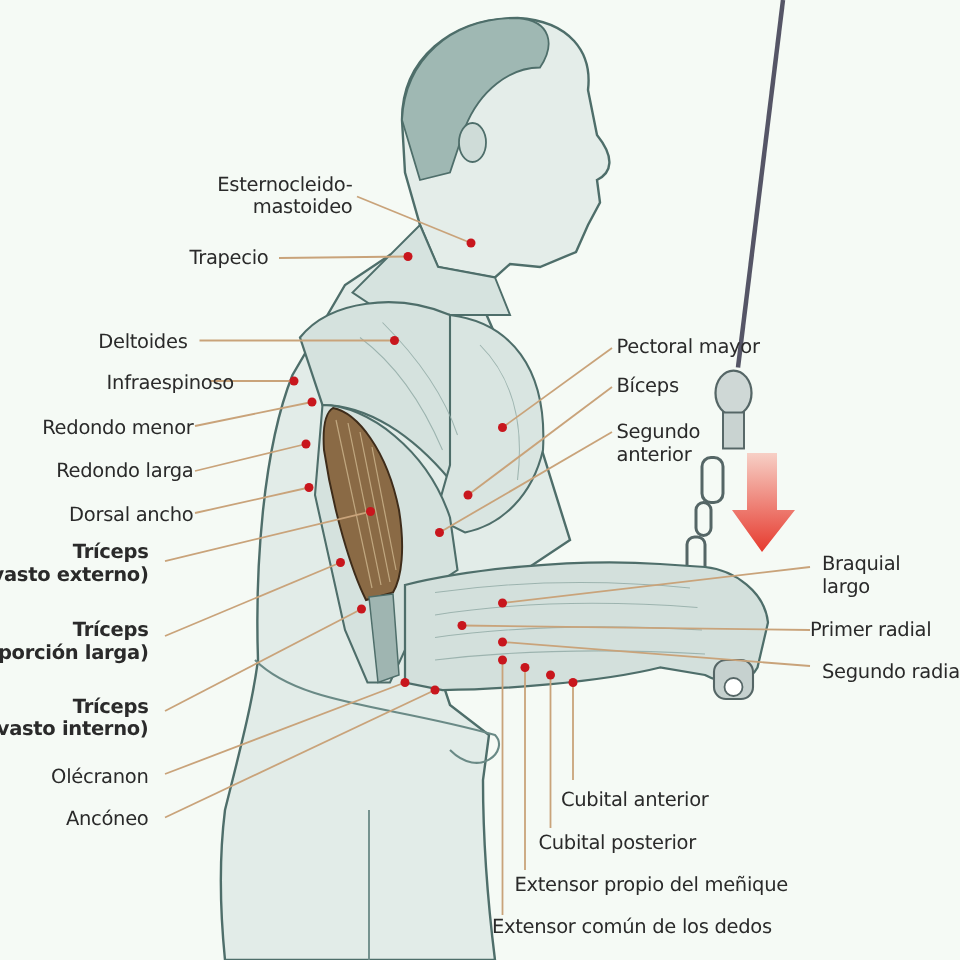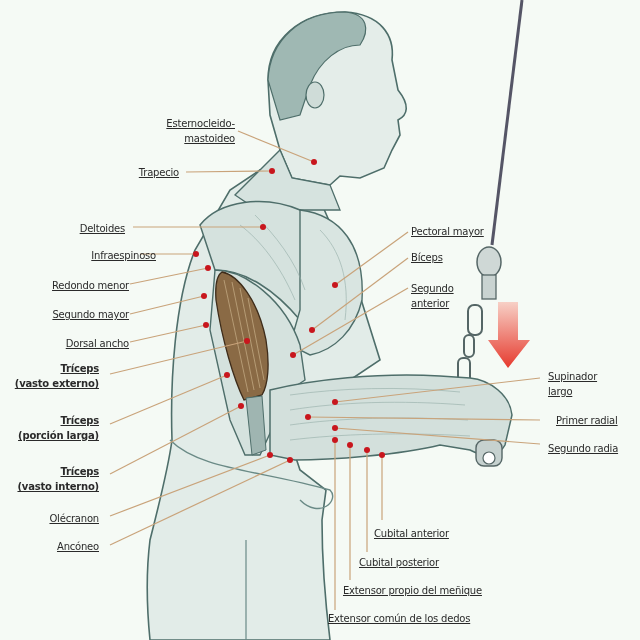--- a/index.html
+++ b/index.html
@@ -1,20 +1,20 @@
 <!DOCTYPE html>
 <html><head>
 <meta charset="utf-8">
 <style>
   html, body { margin:0; padding:0; }
   body { width:640px; height:640px; background:#f5faf5; overflow:hidden; position:relative;
          font-family:"DejaVu Sans", sans-serif; }
   #stage { position:absolute; left:0; top:0; width:640px; height:640px; }
   svg.art { position:absolute; left:0; top:0; }
-  .lbl { position:absolute; font-size:10px; color:#2a2a2a; line-height:15px; white-space:nowrap; letter-spacing:-0.2px;text-decoration:underline; }
+  .lbl { position:absolute; font-size:13px; color:#2a2a2a; line-height:15px; white-space:nowrap; letter-spacing:-0.2px; }
   .lbl.r { text-align:right; }
   .lbl.bold { font-weight:bold; }
 </style>
 </head>
 <body>
 
 <div id="stage">
 
   <svg class="art" width="640" height="640" viewBox="0 0 640 640">
 
@@ -134,21 +134,21 @@
   </svg>
 
   <div class="lbl r" style="right:405px;top:116px;">
     <div>Esternocleido-</div>
     <div>mastoideo</div>
   </div>
   <div class="lbl r" style="right:461px;top:165px;">Trapecio</div>
   <div class="lbl r" style="right:515px;top:221px;">Deltoides</div>
   <div class="lbl r" style="right:484px;top:248px;">Infraespinoso</div>
   <div class="lbl r" style="right:511px;top:278px;">Redondo menor</div>
-  <div class="lbl r" style="right:511px;top:307px;">Segundo mayor</div>
+  <div class="lbl r" style="right:511px;top:307px;">Redondo larga</div>
   <div class="lbl r" style="right:511px;top:336px;margin-left:24px;">Dorsal ancho</div>
   <div class="lbl r bold" style="right:541px;top:361px;">
     <div>Tríceps</div>
     <div>(vasto externo)</div>
   </div>
   <div class="lbl r bold" style="right:541px;top:413px;">
     <div>Tríceps</div>
     <div>(porción larga)</div>
   </div>
   <div class="lbl r bold" style="right:541px;top:464px;">
@@ -158,24 +158,24 @@
   <div class="lbl r" style="right:541px;top:511px;">Olécranon</div>
   <div class="lbl r" style="right:541px;top:539px;">Ancóneo</div>
 
   <div class="lbl" style="left:411px;top:224px;">Pectoral mayor</div>
   <div class="lbl" style="left:411px;top:250px;">Bíceps</div>
   <div class="lbl" style="left:411px;top:281px;">
     <div>Segundo</div>
     <div>anterior</div>
   </div>
   <div class="lbl" style="left:548px;top:369px;">
-    <div>Supinador</div>
+    <div>Braquial</div>
     <div>largo</div>
   </div>
-  <div class="lbl" style="left:556px;top:413px;text-align:right;">Primer radial</div>
+  <div class="lbl" style="left:540px;top:413px;text-align:right;">Primer radial</div>
   <div class="lbl" style="left:548px;top:441px;">Segundo radia</div>
 
   <div class="lbl" style="left:374px;top:526px;">Cubital anterior</div>
   <div class="lbl" style="left:359px;top:555px;">Cubital posterior</div>
   <div class="lbl" style="left:328px;top:611px;">Extensor común de los dedos</div>
   <div class="lbl" style="left:343px;top:583px;">Extensor propio del meñique</div>
 
 </div>
 
 </body></html>

